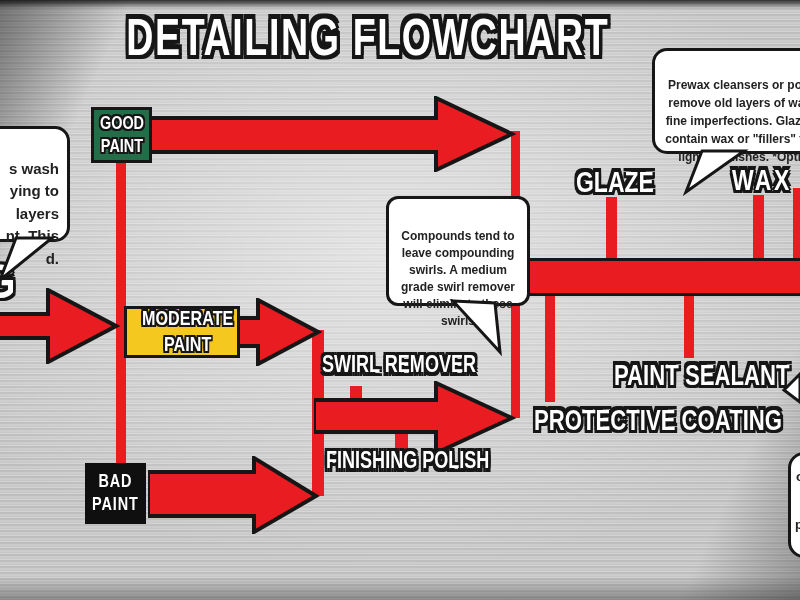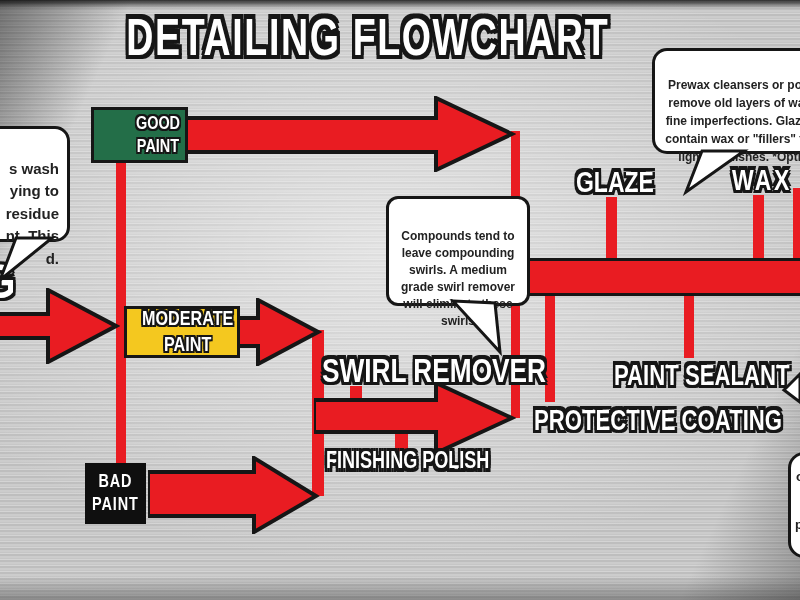--- a/index.html
+++ b/index.html
@@ -77,41 +77,41 @@
   <svg class="abs arrow" style="left:228px;top:298px;" width="94" height="68" viewBox="0 0 94 68">
     <polygon points="0,20 30,20 30,2 90,34 30,66 30,48 0,48" fill="#e91c22" stroke="#161616" stroke-width="4"></polygon>
   </svg>
   <svg class="abs arrow" style="left:314px;top:381px;" width="202" height="74" viewBox="0 0 202 74">
     <polygon points="0,19 122,19 122,2 198,37 122,72 122,51 0,51" fill="#e91c22" stroke="#161616" stroke-width="4"></polygon>
   </svg>
   <svg class="abs arrow" style="left:148px;top:456px;" width="172" height="78" viewBox="0 0 172 78">
     <polygon points="0,16 106,16 106,2 168,40 106,76 106,60 0,60" fill="#e91c22" stroke="#161616" stroke-width="4"></polygon>
   </svg>
 
-  <div class="abs pbox sh2" style="left:91px;top:107px;width:55px;height:50px;background:var(--green,#236e48);font-size:17px;padding-left:36px;">
+  <div class="abs pbox sh2" style="left:91px;top:107px;width:55px;height:50px;background:var(--green,#236e48);font-size:17px;">
     <span class="boxlbl">GOOD
 PAINT</span>
   </div>
   <div class="abs pbox sh2" style="left:124px;top:306px;width:98px;height:46px;background:var(--yellow,#f4c81f);font-size:19px;padding-left:12px;">
     <span class="boxlbl">MODERATE
 PAINT</span>
   </div>
   <div class="abs pbox" style="left:85px;top:463px;width:55px;height:55px;background:var(--boxblack,#0f0f0f);border-color:var(--boxblack,#0f0f0f);font-size:17px;letter-spacing:1px;">
     <span class="boxlbl">BAD
 PAINT</span>
   </div>
 
   <div class="abs ol sh4 title">
     <span class="cond">DETAILING FLOWCHART</span>
   </div>
 
   <div class="abs ol sh3 lbl" style="left:-14px;top:258px;font-size:46px;">
     <span class="cond">G</span>
   </div>
-  <div class="abs ol sh3 lbl" style="left:322px;top:354px;font-size:32px;">
+  <div class="abs ol sh3 lbl" style="left:322px;top:354px;font-size:22px;">
     <span class="cond">SWIRL REMOVER</span>
   </div>
   <div class="abs ol sh3 lbl" style="left:326px;top:450px;font-size:22px;">
     <span class="cond">FINISHING POLISH</span>
   </div>
   <div class="abs ol sh3 lbl" style="left:576px;top:168px;font-size:28px;">
     <span class="cond">GLAZE</span>
   </div>
   <div class="abs ol sh3 lbl" style="left:732px;top:166px;font-size:28px;letter-spacing:3px;">
     <span class="cond">WAX</span>
@@ -119,21 +119,21 @@
   <div class="abs ol sh3 lbl" style="left:614px;top:362px;font-size:27px;">
     <span class="cond">PAINT SEALANT</span>
   </div>
   <div class="abs ol sh3 lbl" style="left:534px;top:407px;font-size:27px;">
     <span class="cond">PROTECTIVE COATING</span>
   </div>
 
   <div class="abs bubble" style="left:-78px;top:126px;width:148px;height:116px;font-size:15px;line-height:1.5;text-align:right;padding:6px 8px 0 0;">
     <span>s wash
 ying to
-residue
+layers
 nt. This
 d.</span>
   </div>
   <svg class="abs tail" style="left:0;top:236px;" width="60" height="48" viewBox="0 0 60 48">
     <polygon points="16,2 52,2 0,44" fill="#fff" stroke="#161616" stroke-width="3"></polygon>
   </svg>
 
   <svg class="abs tail" style="left:445px;top:298px;" width="62" height="58" viewBox="0 0 62 58">
     <polygon points="8,3 50,5 55,54" fill="#fff" stroke="#161616" stroke-width="3"></polygon>
   </svg>

